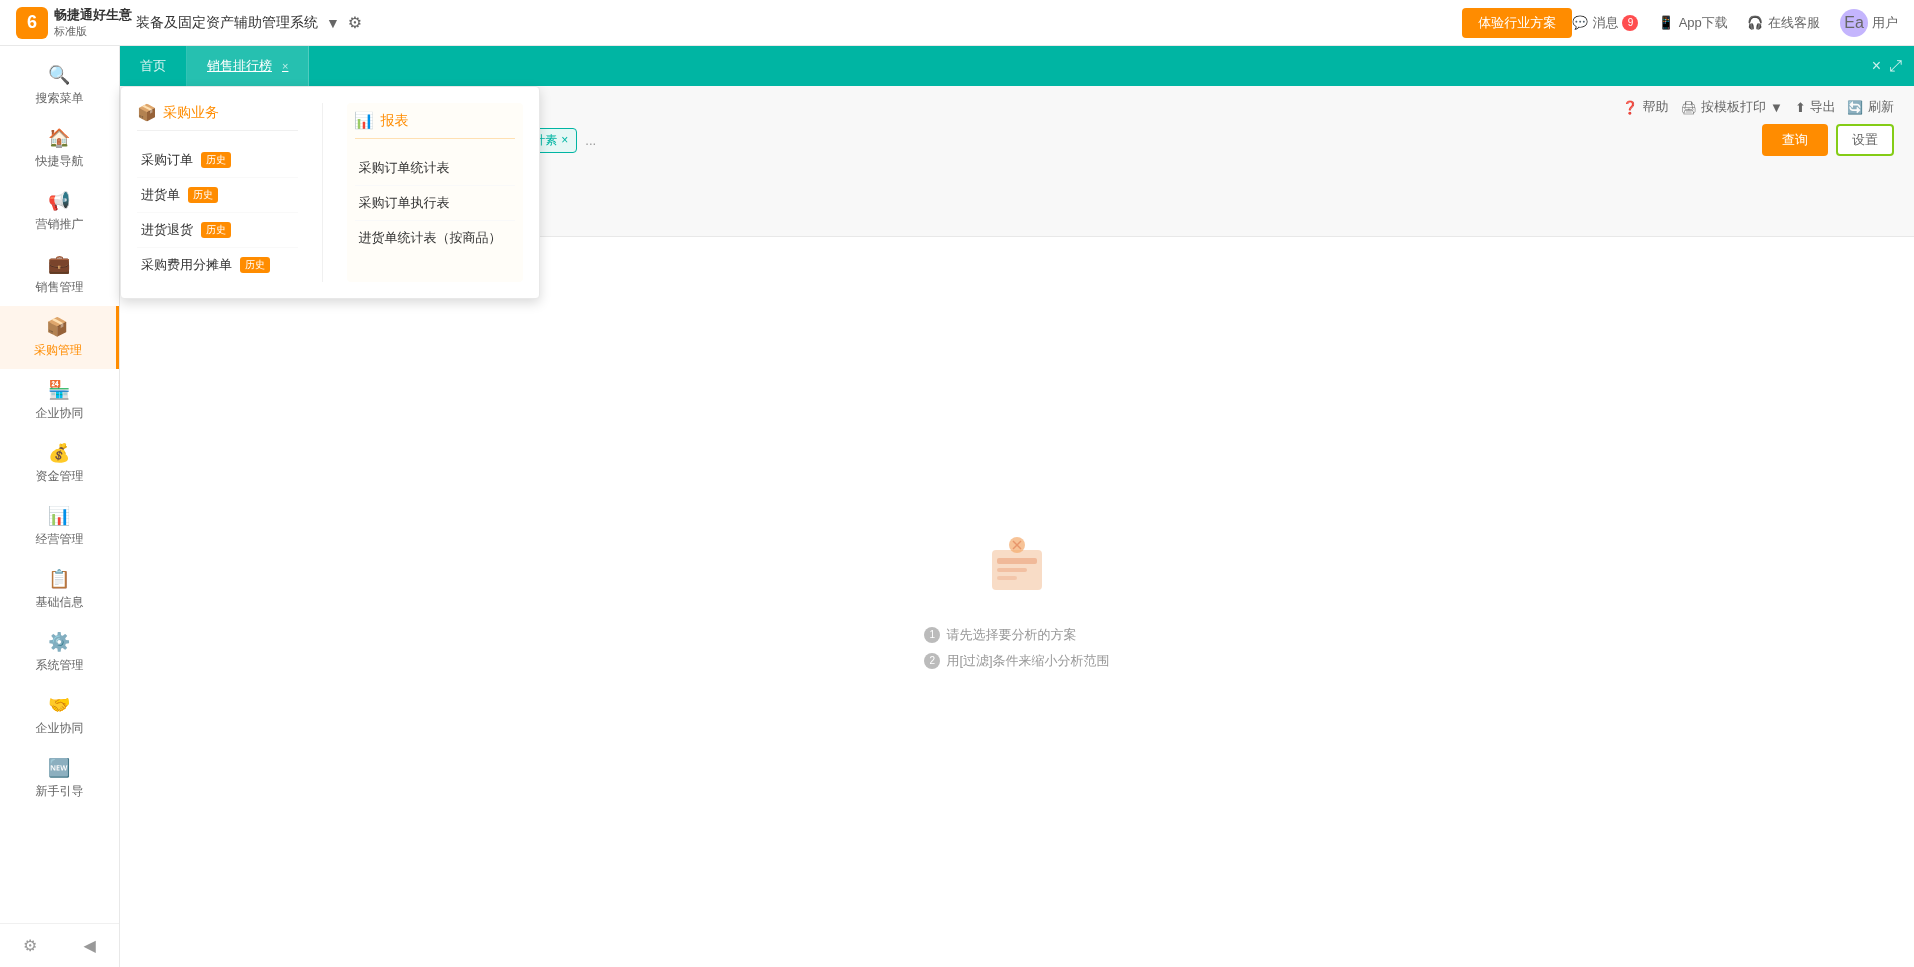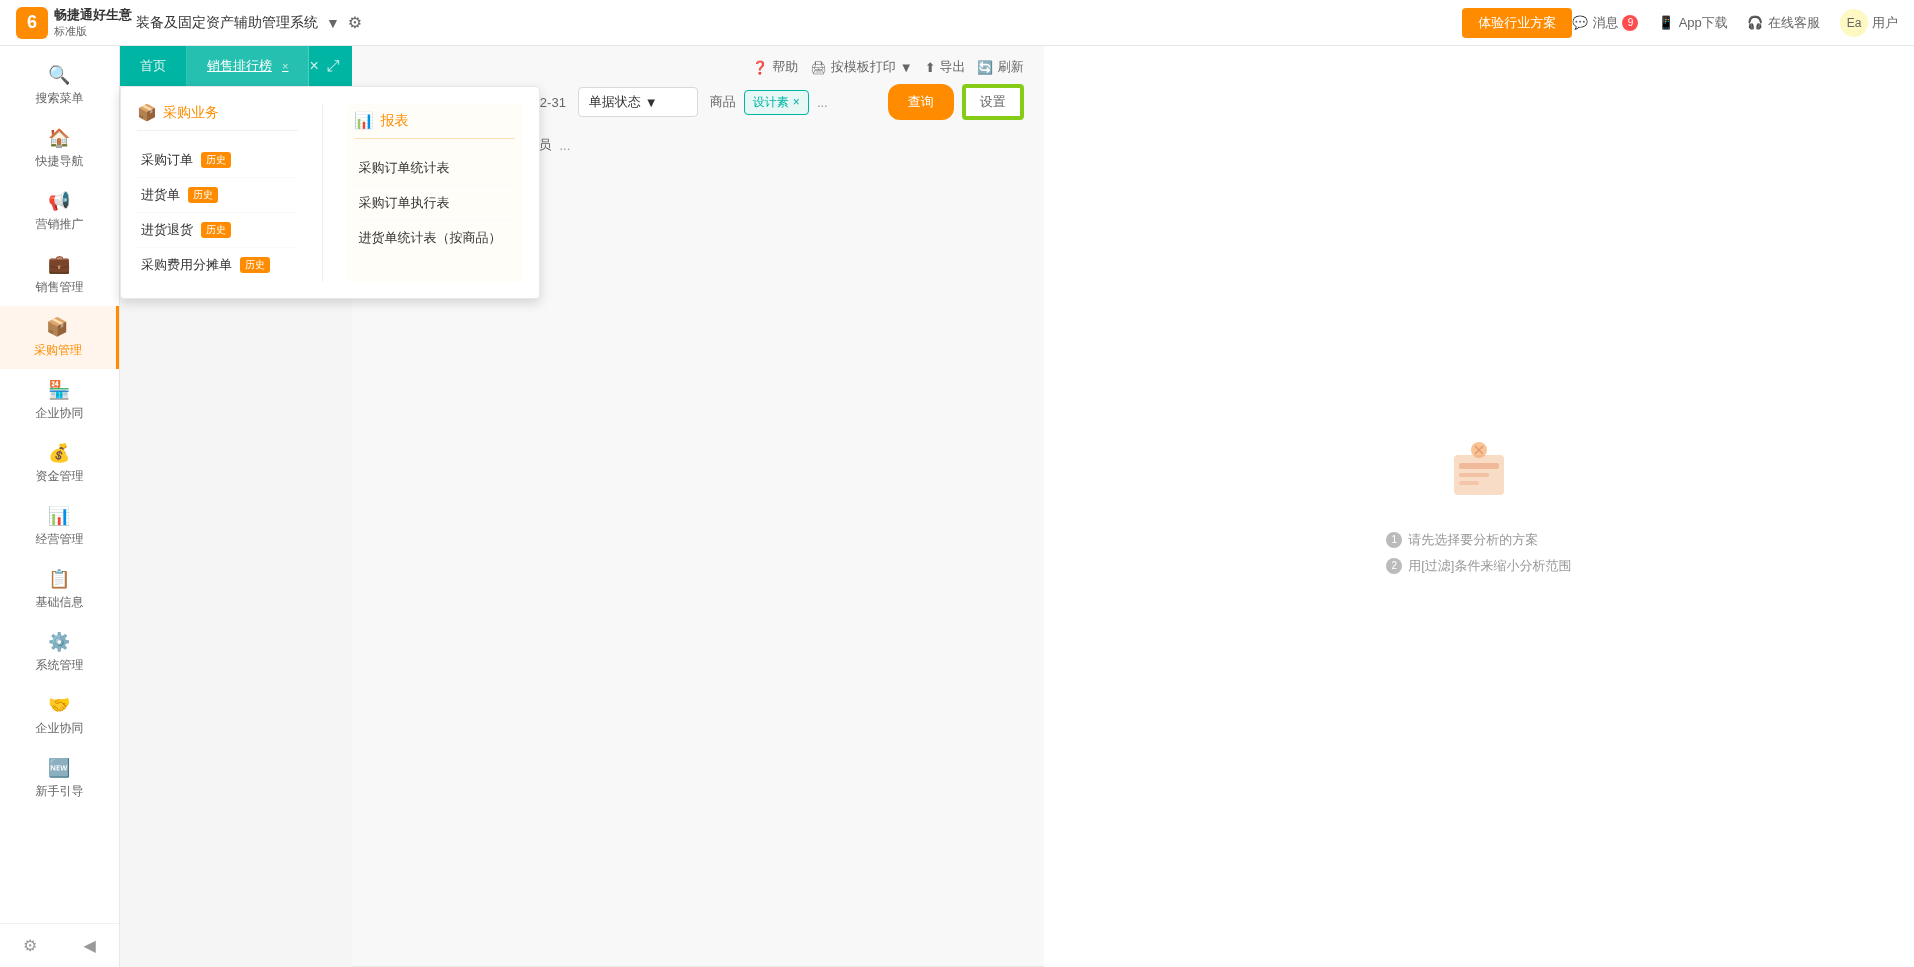--- a/index.html
+++ b/index.html
@@ -18,21 +18,21 @@
     .system-name { flex: 1; display: flex; align-items: center; gap: 8px; color: #333; font-size: 14px; }
     .system-dropdown { cursor: pointer; color: #666; }
     .settings-icon { cursor: pointer; color: #666; font-size: 16px; }
     .industry-btn {
       background: #ff8c00; color: white; border: none; padding: 6px 16px;
       border-radius: 4px; cursor: pointer; font-size: 13px;
     }
     .header-right { display: flex; align-items: center; gap: 20px; margin-left: auto; }
     .header-action { display: flex; align-items: center; gap: 4px; color: #666; cursor: pointer; font-size: 13px; }
     .badge { background: #ff4d4f; color: white; border-radius: 10px; padding: 0 5px; font-size: 10px; min-width: 16px; height: 16px; display: inline-flex; align-items: center; justify-content: center; }
-    .user-avatar { width: 28px; height: 28px; background: #fef9c3; border-radius: 50%; display: flex; align-items: center; justify-content: center; font-size: 12px; color: #666; }
+    .user-avatar { width: 28px; height: 28px; background: #c4b5fd; border-radius: 50%; display: flex; align-items: center; justify-content: center; font-size: 16px; color: #666; }
 
     
     .main-layout { display: flex; height: calc(967px - 46px); }
 
     
     .sidebar {
       width: 120px; background: #fff; border-right: 1px solid #e8e8e8;
       display: flex; flex-direction: column; padding-top: 8px;
       position: relative; z-index: 50;
     }
@@ -40,21 +40,21 @@
       display: flex; flex-direction: column; align-items: center;
       padding: 10px 8px; cursor: pointer; color: #666; font-size: 12px; gap: 4px;
       position: relative;
     }
     .sidebar-item.active { background: #fff5ec; color: #ff8c00; border-right: 3px solid #ff8c00; }
     .sidebar-item .icon { font-size: 18px; }
     .sidebar-bottom { margin-top: auto; padding: 12px 0; display: flex; justify-content: space-around; align-items: center; border-top: 1px solid #f0f0f0; }
     .sidebar-bottom-btn { color: #999; font-size: 16px; cursor: pointer; }
 
     
-    .content-area { flex: 1; display: flex; flex-direction: row; overflow: hidden; }
+    .content-area { flex: 1; display: flex; flex-direction: column; overflow: hidden; }
 
     
     .tab-bar {
       background: #00b5a3; display: flex; align-items: center;
       padding: 0; height: 40px; position: relative;
     }
     .tab-item {
       padding: 0 20px; height: 40px; display: flex; align-items: center;
       cursor: pointer; font-size: 13px; color: rgba(255,255,255,0.85);
       border-right: 1px solid rgba(255,255,255,0.2); gap: 6px;
@@ -78,22 +78,22 @@
     .filter-tag {
       background: #e6f7f5; border: 1px solid #00b5a3; color: #00b5a3;
       border-radius: 4px; padding: 3px 8px; font-size: 12px; display: flex; align-items: center; gap: 4px;
     }
     .filter-tag .remove { cursor: pointer; color: #00b5a3; }
     .date-range { display: flex; align-items: center; gap: 4px; }
     .date-btn { border: 1px solid #d9d9d9; border-radius: 4px; padding: 4px 10px; background: white; cursor: pointer; font-size: 12px; color: #666; }
     .date-btn.active { border-color: #00b5a3; color: #00b5a3; }
     .action-bar { display: flex; align-items: center; gap: 12px; margin-bottom: 8px; justify-content: flex-end; }
     .action-link { color: #666; font-size: 13px; cursor: pointer; display: flex; align-items: center; gap: 4px; }
-    .query-btn { background: #ff8c00; color: white; border: none; border-radius: 12px; padding: 6px 20px; cursor: pointer; font-size: 13px; margin-left: 48px; }
-    .setting-btn { border: 4px solid #84cc16; background: white; border-radius: 4px; padding: 5px 14px; cursor: pointer; font-size: 13px; color: #666; }
+    .query-btn { background: #ff8c00; color: white; border: none; border-radius: 4px; padding: 6px 20px; cursor: pointer; font-size: 13px; margin-left: 48px; }
+    .setting-btn { border: 2px solid #84cc16; background: white; border-radius: 4px; padding: 5px 14px; cursor: pointer; font-size: 13px; color: #666; }
     .collapse-link { color: #00b5a3; font-size: 13px; cursor: pointer; text-align: center; padding: 6px 0; }
 
     
     .empty-state { flex: 1; display: flex; flex-direction: column; align-items: center; justify-content: center; gap: 12px; background: white; }
     .empty-icon { width: 100px; height: 80px; }
     .empty-hints { color: #999; font-size: 13px; line-height: 2; }
     .empty-hint { display: flex; align-items: center; gap: 6px; }
     .hint-num { width: 16px; height: 16px; background: #bbb; border-radius: 50%; color: white; font-size: 10px; display: inline-flex; align-items: center; justify-content: center; }
 
     

